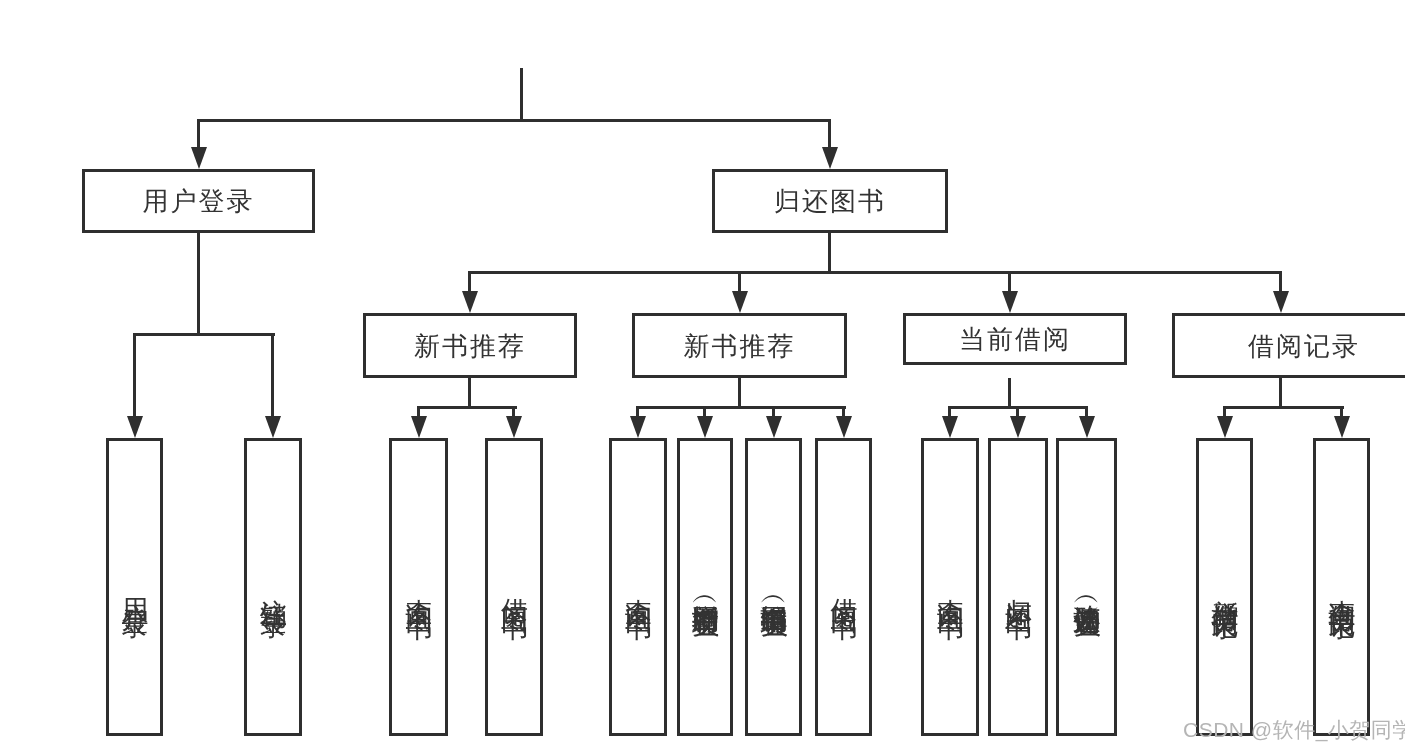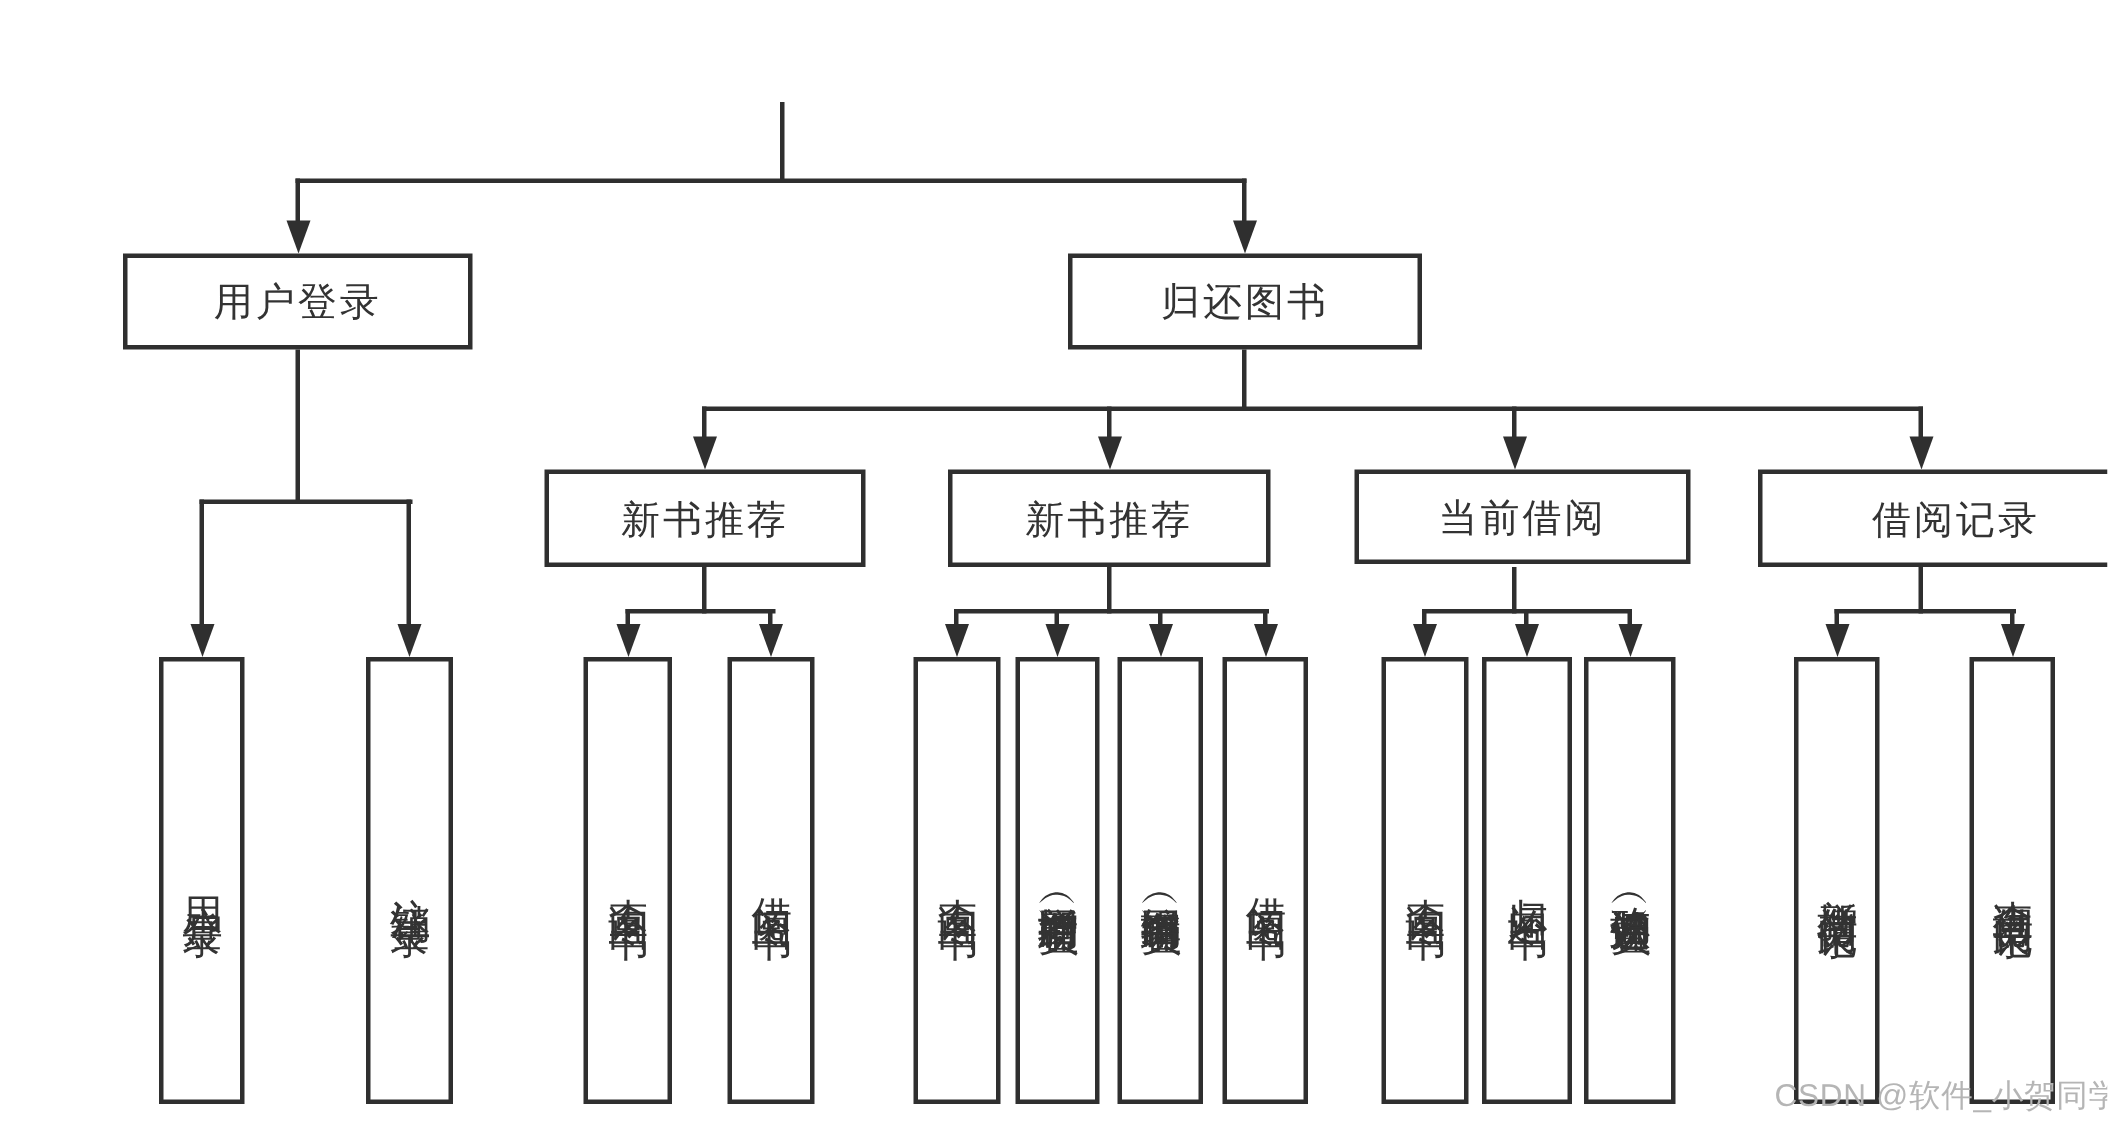--- a/index.html
+++ b/index.html
@@ -64,21 +64,21 @@
   <div class="arrow" style="left:1002px; top:291px;"></div>
   <div class="vl" style="left:1279px; top:271px; height:22px;"></div>
   <div class="arrow" style="left:1273px; top:291px;"></div>
 
   <div class="box" style="left:363px; top:313px; width:214px; height:65px;align-items:center;">
     <span>新书推荐</span>
   </div>
   <div class="box" style="left:632px; top:313px; width:215px; height:65px;">
     <span>新书推荐</span>
   </div>
-  <div class="box" style="left:903px; top:313px; width:224px; height:63px;">
+  <div class="box" style="left:903px; top:313px; width:224px; height:52px;">
     <span>当前借阅</span>
   </div>
   <div class="box" style="left:1172px; top:313px; width:264px; height:65px;">
     <span>借阅记录</span>
   </div>
 
   <div class="vl" style="left:468px; top:378px; height:31px;"></div>
   <div class="hl" style="left:417px; top:406px; width:100px;"></div>
   <div class="vl" style="left:417px; top:406px; height:12px;"></div>
   <div class="arrow" style="left:411px; top:416px;"></div>

